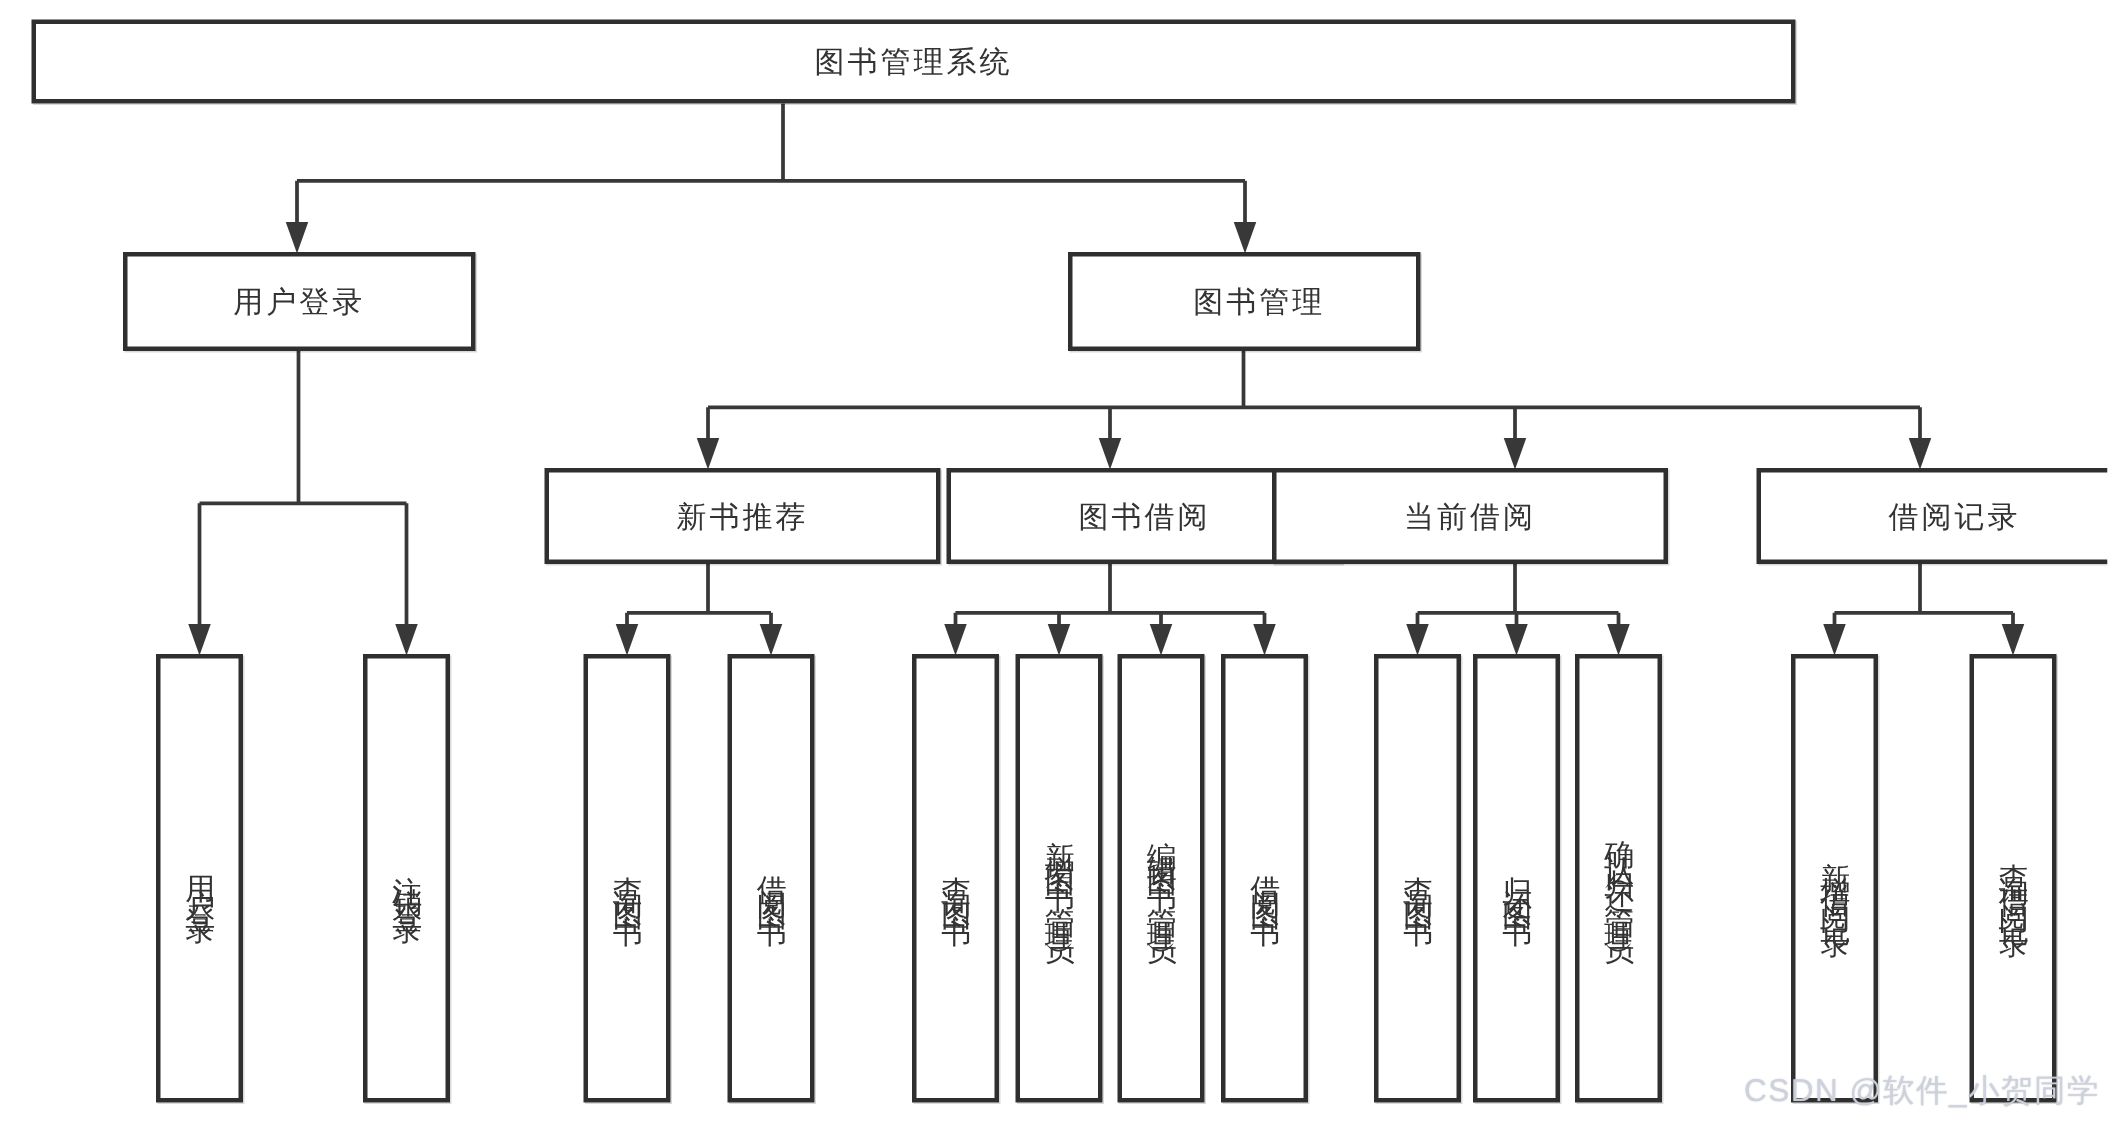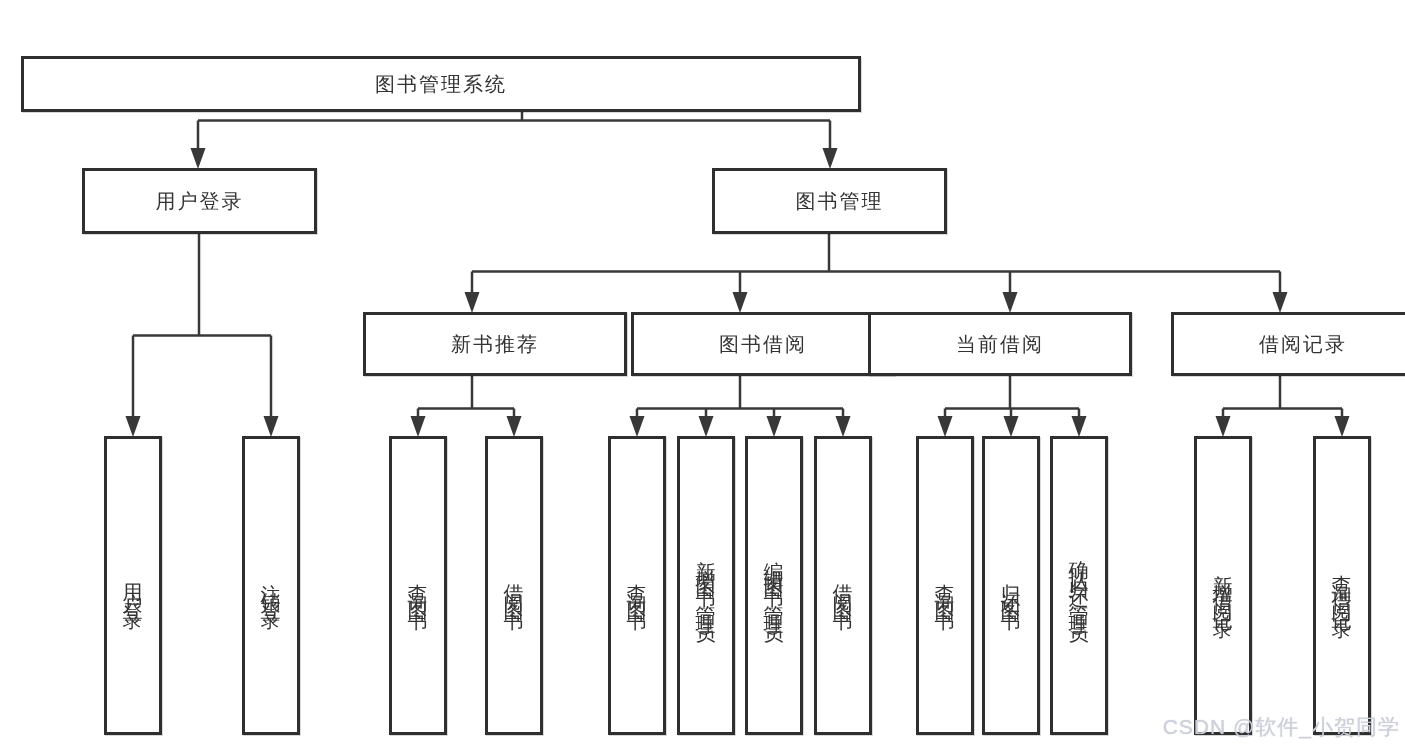--- a/index.html
+++ b/index.html
@@ -17,21 +17,21 @@
     background:#ffffff;
     border:3px solid #2f2f2f;
     display:flex;
     align-items:center;
     justify-content:center;
     color:#333333;
     font-size:20px;
     letter-spacing:2px;
     box-shadow:1px 1px 0 rgba(0,0,0,0.15);
   }
-  .box.root{left:21px;top:13px;width:840px;height:56px;margin-top:43px;}
+  .box.root{left:21px;top:13px;width:1176px;height:56px;}
   .box.l2{top:168px;width:235px;height:66px;}
   .box.l3{top:312px;width:264px;height:64px;}
   .box.leaf{top:436px;width:58px;height:299px;}
   .vtext{
     writing-mode:vertical-rl;
     text-orientation:mixed;
     letter-spacing:9px;
     line-height:1;
     white-space:nowrap;
   }
@@ -127,21 +127,21 @@
   <div class="box l2" style="left:712px;padding-left:20px;">
     <span>图书管理</span>
   </div>
 
   <div class="box l3" style="left:363px;">
     <span>新书推荐</span>
   </div>
   <div class="box l3" style="left:631px;">
     <span>图书借阅</span>
   </div>
-  <div class="box l3" style="left:868px;">
+  <div class="box l3" style="left:848px;">
     <span>当前借阅</span>
   </div>
   <div class="box l3" style="left:1171px;">
     <span>借阅记录</span>
   </div>
 
   <div class="box leaf" style="left:104px;">
     <span class="vtext">用户登录</span>
   </div>
   <div class="box leaf" style="left:242px;">

